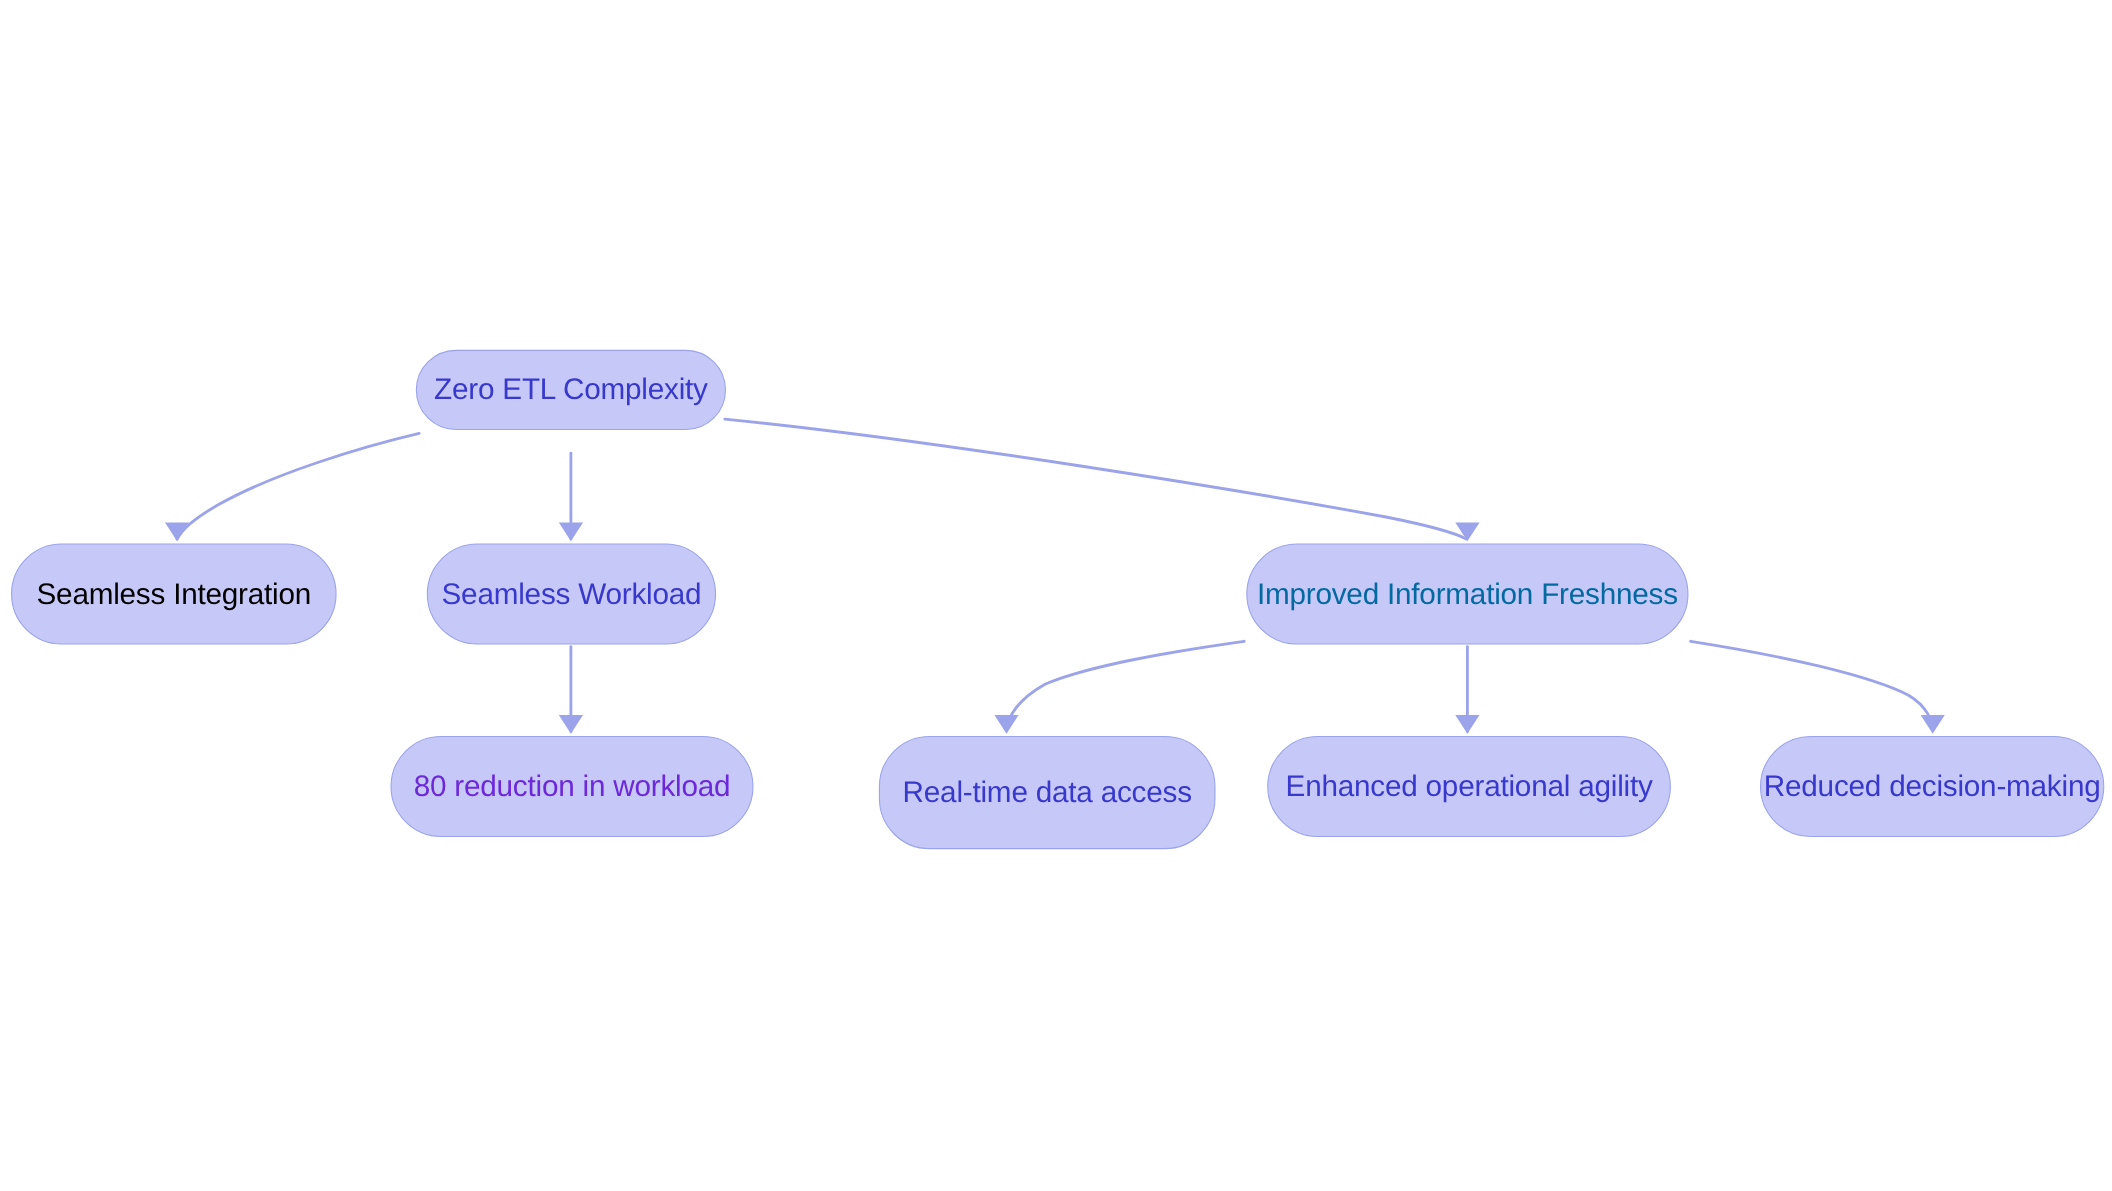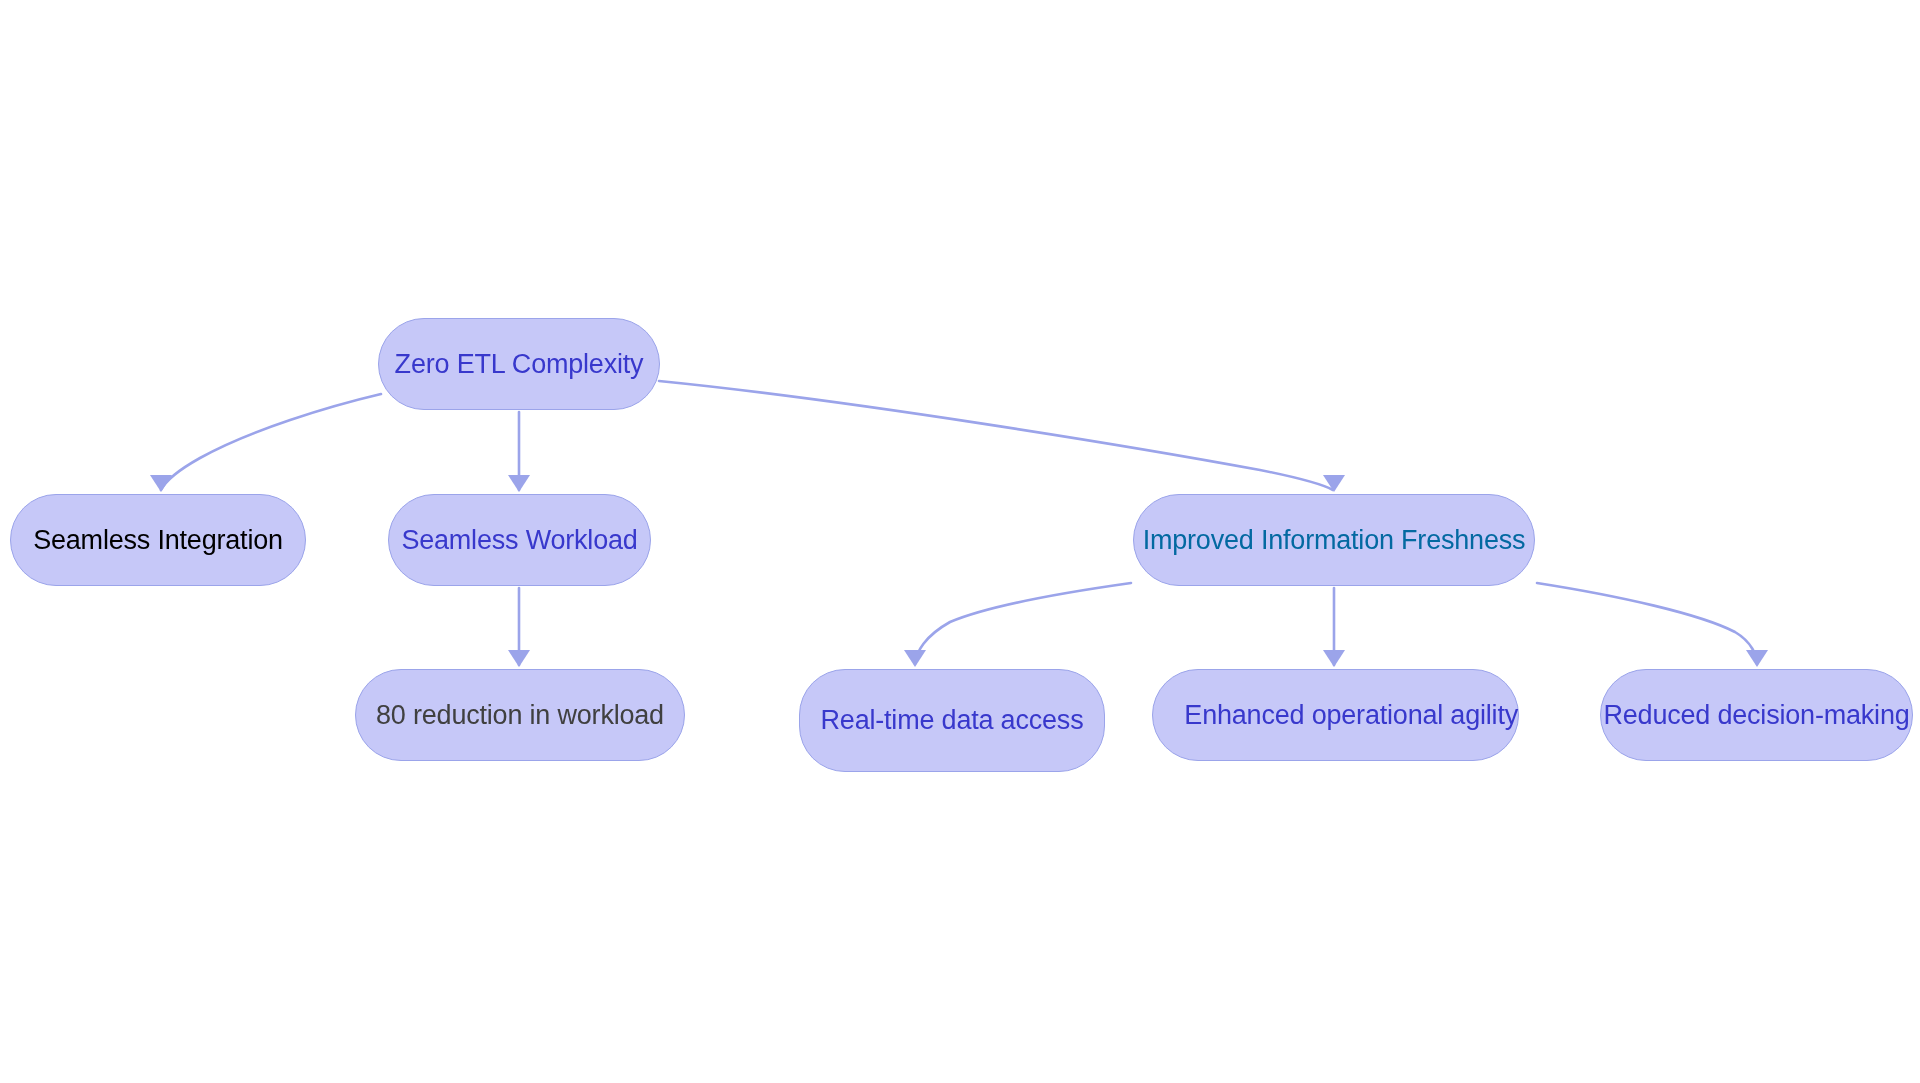--- a/index.html
+++ b/index.html
@@ -71,39 +71,39 @@
         <polygon points="508,475 530,475 519,492" fill="#9ba4ea"></polygon>
         <polygon points="1323,475 1345,475 1334,492" fill="#9ba4ea"></polygon>
         <polygon points="508,650 530,650 519,667" fill="#9ba4ea"></polygon>
         <polygon points="904,650 926,650 915,667" fill="#9ba4ea"></polygon>
         <polygon points="1323,650 1345,650 1334,667" fill="#9ba4ea"></polygon>
         <polygon points="1746,650 1768,650 1757,667" fill="#9ba4ea"></polygon>
       </g>
   </svg>
 
   <div id="node-layer">
-      <div class="node" style="left: 378px; top: 318px; width: 282px; height: 92px; background: rgb(198, 200, 248); border-color: rgb(155, 164, 234);">
+      <div class="node" style="left: 378px; top: 318px; width: 282px; height: 73px; background: rgb(198, 200, 248); border-color: rgb(155, 164, 234);">
         <span class="node-label" style="color: rgb(56, 56, 204);">Zero ETL Complexity</span>
       </div>
       <div class="node" style="left: 10px; top: 494px; width: 296px; height: 92px; background: rgb(198, 200, 248); border-color: rgb(155, 164, 234);">
         <span class="node-label" style="color: #000000;">Seamless Integration</span>
       </div>
       <div class="node" style="left: 388px; top: 494px; width: 263px; height: 92px; background: rgb(198, 200, 248); border-color: rgb(155, 164, 234);">
         <span class="node-label" style="color: rgb(56, 56, 204);">Seamless Workload</span>
       </div>
       <div class="node" style="left: 1133px; top: 494px; width: 402px; height: 92px; background: rgb(198, 200, 248); border-color: rgb(155, 164, 234);">
         <span class="node-label" style="color: #0369a1;">Improved Information Freshness</span>
       </div>
       <div class="node" style="left: 355px; top: 669px; width: 330px; height: 92px; background: rgb(198, 200, 248); border-color: rgb(155, 164, 234);">
-        <span class="node-label" style="color: #404040;">80 reduction in workload</span>
+        <span class="node-label" style="color: #6d28d9;">80 reduction in workload</span>
       </div>
       <div class="node" style="left: 799px; top: 669px; width: 306px; height: 103px; background: rgb(198, 200, 248); border-color: rgb(155, 164, 234);">
         <span class="node-label" style="color: rgb(56, 56, 204);">Real-time data access</span>
       </div>
-      <div class="node" style="left: 1152px; top: 669px; width: 367px; height: 92px; background: rgb(198, 200, 248); border-color: rgb(155, 164, 234); justify-content: flex-end;">
+      <div class="node" style="left: 1152px; top: 669px; width: 367px; height: 92px; background: rgb(198, 200, 248); border-color: rgb(155, 164, 234);">
         <span class="node-label" style="color: rgb(56, 56, 204);">Enhanced operational agility</span>
       </div>
       <div class="node" style="left: 1600px; top: 669px; width: 313px; height: 92px; background: rgb(198, 200, 248); border-color: rgb(155, 164, 234);">
         <span class="node-label" style="color: rgb(56, 56, 204);">Reduced decision-making</span>
       </div>
     </div>
 
 </div>
 
 </body></html>

